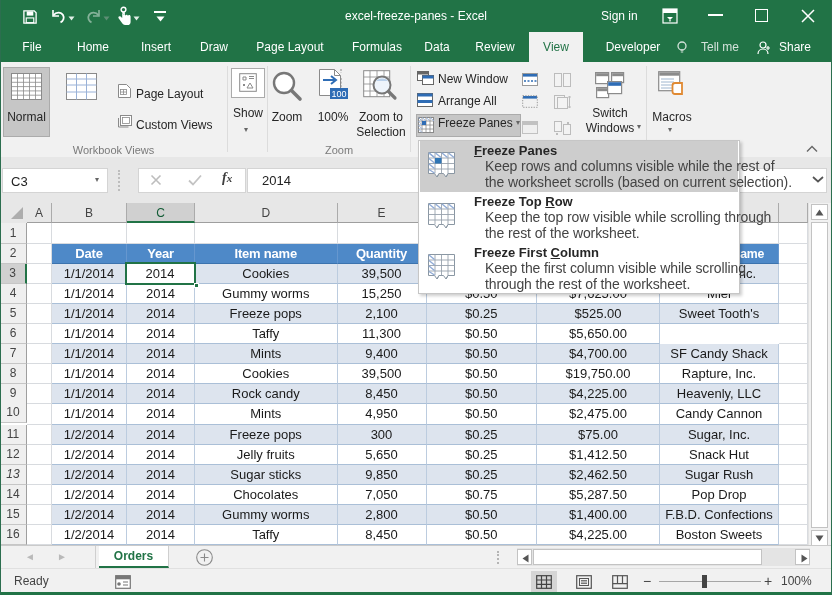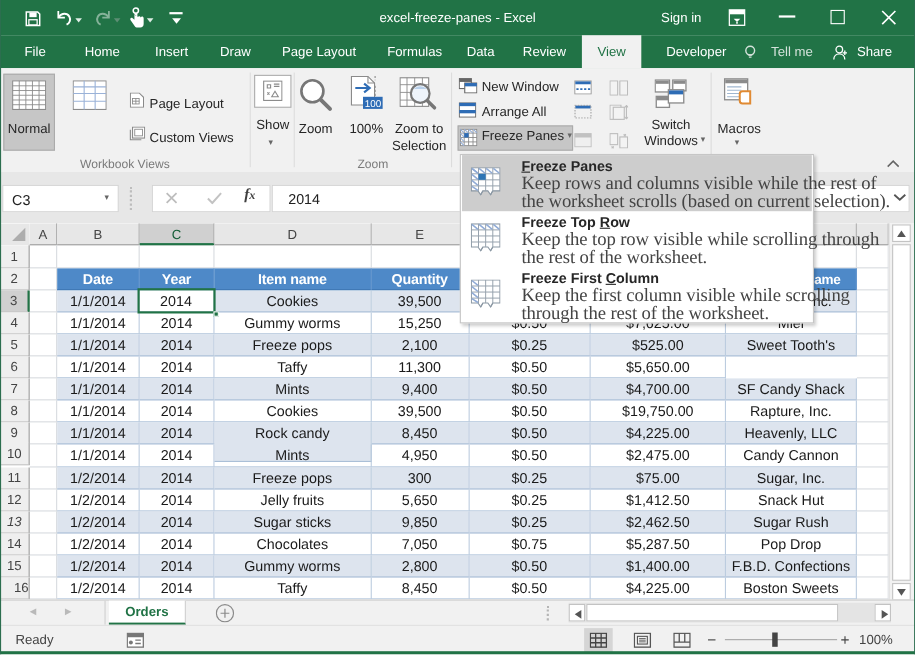--- a/index.html
+++ b/index.html
@@ -34,21 +34,21 @@
   .ctr { text-align:center; }
   
   #sheetbar { left:0; top:545px; width:832px; height:23px; background:#f1f1f1; border-top:1px solid #cacaca; }
   
   #statusbar { left:0; top:568px; width:832px; height:27px; background:#f1f1f1; border-top:1px solid #e0e0e0; font-size:12px; color:#444; }
   #greenline { left:0; top:592px; width:832px; height:3px; background:#217346; }
   
   #menu { left:418px; top:140px; width:322px; height:154px; background:#fff; border:1px solid #c6c6c6; box-shadow:2px 2px 3px rgba(0,0,0,0.2); z-index:50; }
   .mi { position:absolute; left:1px; width:318px; height:51px; }
   .mi .t { position:absolute; left:54px; top:2px; font-size:13px; font-weight:bold; color:#262626; }
-  .mi .d { position:absolute; left:54px; top:18px; font-size:17px; letter-spacing:-0.1px; color:#444; line-height:15.5px; white-space:nowrap;font-family:Liberation Serif, serif; }
+  .mi .d { position:absolute; left:65px; top:18px; font-size:14px; letter-spacing:-0.1px; color:#444; line-height:15.5px; white-space:nowrap; }
   .mi.sel { background:#cdcdcd; }
   .u { text-decoration:underline; }
 </style>
 </head>
 <body>
 <div class="abs" id="titlebar">
 
   <svg class="abs" style="left:22px;top:9px" width="16" height="16" viewBox="0 0 17 17">
     <path d="M2 2 h11 l2 2 v11 h-13 z" fill="none" stroke="#fff" stroke-width="1.4"></path>
     <rect x="5" y="2.5" width="7" height="4.5" fill="#fff"></rect>
@@ -307,21 +307,21 @@
   <div class="rowhdr" style="top:121px;height:20px;line-height:19px;">6</div>
   <div class="rowhdr" style="top:141px;height:20px;line-height:19px;">7</div>
   <div class="rowhdr" style="top:161px;height:20px;line-height:19px;">8</div>
   <div class="rowhdr" style="top:181px;height:20px;line-height:19px;">9</div>
   <div class="rowhdr" style="top:199px;height:21px;line-height:20px;">10</div>
   <div class="rowhdr" style="top:222px;height:20px;line-height:19px;">11</div>
   <div class="rowhdr" style="top:242px;height:20px;line-height:19px;">12</div>
   <div class="rowhdr" style="top:262px;height:20px;line-height:19px;font-style:italic;">13</div>
   <div class="rowhdr" style="top:282px;height:20px;line-height:19px;">14</div>
   <div class="rowhdr" style="top:302px;height:20px;line-height:19px;">15</div>
-  <div class="rowhdr" style="top:322px;height:20px;line-height:19px;text-align:right;">16</div>
+  <div class="rowhdr" style="top:322px;height:20px;line-height:19px;">16</div>
   <div class="cell" style="left:27px;top:20px;width:25px;height:21px"></div>
   <div class="cell" style="left:27px;top:41px;width:25px;height:20px"></div>
   <div class="cell" style="left:27px;top:61px;width:25px;height:20px"></div>
   <div class="cell" style="left:27px;top:81px;width:25px;height:20px"></div>
   <div class="cell" style="left:27px;top:101px;width:25px;height:20px"></div>
   <div class="cell" style="left:27px;top:121px;width:25px;height:20px"></div>
   <div class="cell" style="left:27px;top:141px;width:25px;height:20px"></div>
   <div class="cell" style="left:27px;top:161px;width:25px;height:20px"></div>
   <div class="cell" style="left:27px;top:181px;width:25px;height:20px"></div>
   <div class="cell" style="left:27px;top:201px;width:25px;height:21px"></div>
@@ -389,21 +389,21 @@
   <div class="cell tb ctr" style="left:52px;top:161px;width:75px;height:20px;line-height:19px">1/1/2014</div>
   <div class="cell tb ctr" style="left:127px;top:161px;width:68px;height:20px;line-height:19px">2014</div>
   <div class="cell tb ctr" style="left:195px;top:161px;width:142.5px;height:20px;line-height:19px">Cookies</div>
   <div class="cell tb ctr" style="left:337.5px;top:161px;width:89.0px;height:20px;line-height:19px">39,500</div>
   <div class="cell tb ctr" style="left:426.5px;top:161px;width:110.5px;height:20px;line-height:19px">$0.50</div>
   <div class="cell tb ctr" style="left:537px;top:161px;width:123px;height:20px;line-height:19px">$19,750.00</div>
   <div class="cell tb ctr" style="left:660px;top:161px;width:119px;height:20px;line-height:19px">Rapture, Inc.</div>
   <div class="cell" style="left:779px;top:161px;width:29px;height:20px"></div>
   <div class="cell tb band ctr" style="left:52px;top:181px;width:75px;height:20px;line-height:19px">1/1/2014</div>
   <div class="cell tb band ctr" style="left:127px;top:181px;width:68px;height:20px;line-height:19px">2014</div>
-  <div class="cell tb band ctr" style="left:195px;top:181px;width:142.5px;height:36px;line-height:19px">Rock candy</div>
+  <div class="cell tb band ctr" style="left:195px;top:181px;width:142.5px;height:20px;line-height:19px">Rock candy</div>
   <div class="cell tb band ctr" style="left:337.5px;top:181px;width:89.0px;height:20px;line-height:19px">8,450</div>
   <div class="cell tb band ctr" style="left:426.5px;top:181px;width:110.5px;height:20px;line-height:19px">$0.50</div>
   <div class="cell tb band ctr" style="left:537px;top:181px;width:123px;height:20px;line-height:19px">$4,225.00</div>
   <div class="cell tb band ctr" style="left:660px;top:181px;width:119px;height:20px;line-height:19px">Heavenly, LLC</div>
   <div class="cell" style="left:779px;top:181px;width:29px;height:20px"></div>
   <div class="cell tb ctr" style="left:52px;top:201px;width:75px;height:21px;line-height:20px">1/1/2014</div>
   <div class="cell tb ctr" style="left:127px;top:201px;width:68px;height:21px;line-height:20px">2014</div>
   <div class="cell tb ctr" style="left:195px;top:201px;width:142.5px;height:21px;line-height:20px">Mints</div>
   <div class="cell tb ctr" style="left:337.5px;top:201px;width:89.0px;height:21px;line-height:20px">4,950</div>
   <div class="cell tb ctr" style="left:426.5px;top:201px;width:110.5px;height:21px;line-height:20px">$0.50</div>

